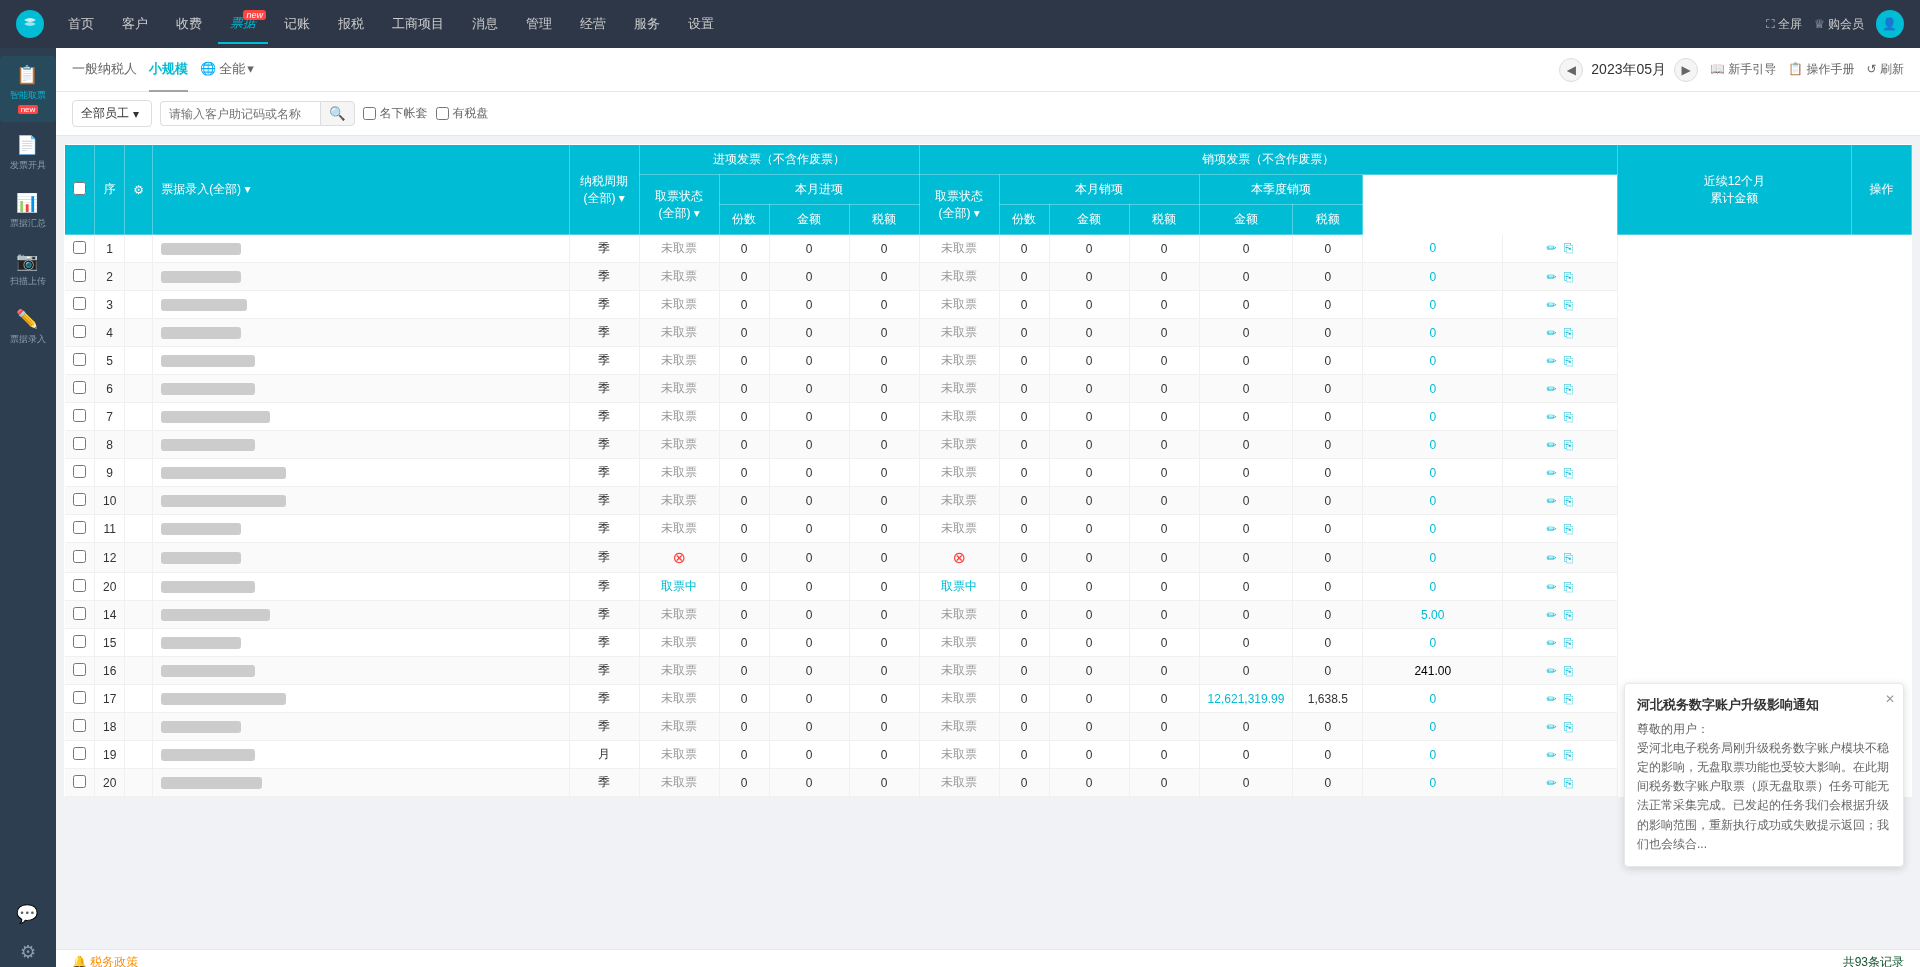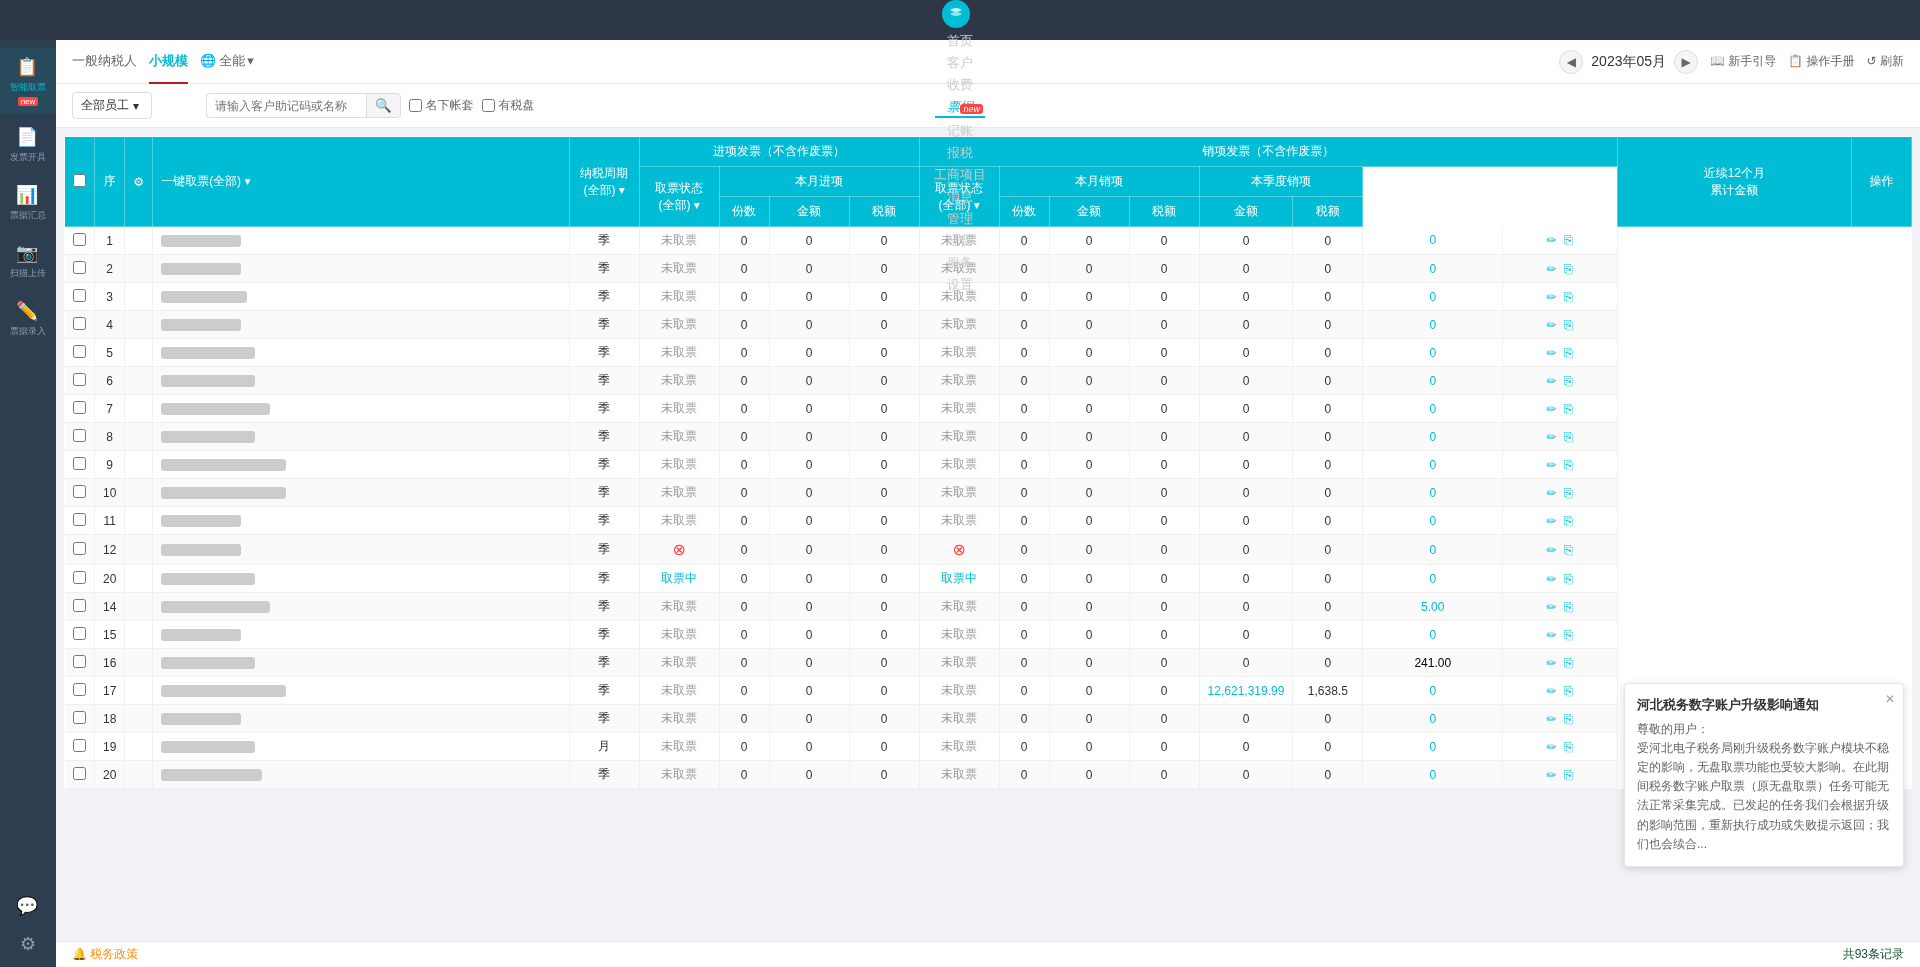--- a/index.html
+++ b/index.html
@@ -1,19 +1,19 @@
 <!DOCTYPE html>
 <html><head>
   <meta charset="utf-8">
   <style>
     * { margin: 0; padding: 0; box-sizing: border-box; }
     body { font-family: 'Microsoft YaHei', Arial, sans-serif; font-size: 12px; background: #f0f2f5; color: #333; overflow: hidden; }
     
     
-    .top-nav { background: #2d3748; height: 40px; display: flex; align-items: center; padding: 0 16px; gap: 4px; flex-direction: column; }
+    .top-nav { background: #2d3748; height: 48px; display: flex; align-items: center; padding: 0 16px; gap: 4px; }
     .top-nav .logo { width: 28px; height: 28px; margin-right: 8px; }
     .top-nav .logo svg { width: 100%; height: 100%; }
     .nav-item { color: #ccc; padding: 0 12px; height: 40px; display: flex; align-items: center; cursor: pointer; font-size: 13px; position: relative; }
     .nav-item.active { color: #00bcd4; border-bottom: 2px solid #00bcd4; }
     .nav-item .badge-new { position: absolute; top: 6px; right: 2px; background: #ff4444; color: #fff; font-size: 9px; padding: 0 3px; border-radius: 3px; }
     .top-nav-right { margin-left: auto; display: flex; align-items: center; gap: 12px; color: #ccc; font-size: 12px; }
     .top-nav-right span { cursor: pointer; display: flex; align-items: center; gap: 3px; }
     .avatar { width: 28px; height: 28px; background: #00bcd4; border-radius: 50%; display: flex; align-items: center; justify-content: center; color: #fff; font-size: 12px; cursor: pointer; }
 
     
@@ -22,21 +22,21 @@
     
     .sidebar { width: 56px; background: #2c3e50; display: flex; flex-direction: column; align-items: center; padding-top: 8px; gap: 4px; }
     .sidebar-item { display: flex; flex-direction: column; align-items: center; padding: 8px 4px; cursor: pointer; color: #8a9bae; font-size: 10px; gap: 3px; width: 100%; border-radius: 4px; }
     .sidebar-item:hover, .sidebar-item.active { color: #00bcd4; background: rgba(0,188,212,0.1); }
     .sidebar-icon { font-size: 18px; }
     .sidebar-item .badge-new { background: #ff4444; color: #fff; font-size: 8px; padding: 0 3px; border-radius: 2px; }
 
     
     .main-content { flex: 1; display: flex; flex-direction: column; overflow: hidden; }
     .sub-nav-item { height: 44px; display: flex; align-items: center; cursor: pointer; color: #666; font-size: 13px; border-bottom: 2px solid transparent; }
-    .sub-nav-item.active { color: #00bcd4; border-bottom: 2px solid #b91c1c; }
+    .sub-nav-item.active { color: #00bcd4; border-bottom: 2px solid #a3a3a3; }
     
     
     .period-nav { display: flex; align-items: center; gap: 8px; }
     .period-arrow { width: 24px; height: 24px; border-radius: 50%; background: #f5f5f5; border: 1px solid #ddd; cursor: pointer; display: flex; align-items: center; justify-content: center; color: #666; }
     .period-text { font-size: 14px; font-weight: normal; color: #333; }
     
     
     .toolbar-combined { background: #fff; border-bottom: 1px solid #e8e8e8; padding: 8px 16px; display: flex; align-items: center; justify-content: space-between; }
     .filter-group { display: flex; align-items: center; gap: 8px; }
     .select-box { border: 1px solid #ddd; border-radius: 4px; padding: 4px 8px; display: flex; align-items: center; gap: 4px; cursor: pointer; background: #fff; min-width: 80px; font-size: 12px; }
@@ -172,40 +172,40 @@
       </div>
     </div>
 
     <div class="toolbar-combined">
       <div class="filter-group">
         <div class="select-box">
           <span>全部员工</span>
           <span>▾</span>
         </div>
         <div class="search-group">
-          <input type="text" class="search-input" placeholder="请输入客户助记码或名称" style="border-radius: 4px 0px 0px 4px; border-right: none; margin-left: 46px;">
+          <input type="text" class="search-input" placeholder="请输入客户助记码或名称" style="border-radius: 4px 0px 0px 4px; border-right: none;">
           <button class="search-btn">🔍</button>
         </div>
         <label class="checkbox-label">
           <input type="checkbox" style=""> 名下帐套
         </label>
         <label class="checkbox-label">
           <input type="checkbox" style=""> 有税盘
         </label>
       </div>
     </div>
 
     <div class="table-container">
       <table class="data-table">
         <thead>
           <tr class="header-row">
             <th rowspan="3" style="width:30px;"><input type="checkbox" style=""></th>
             <th rowspan="3" style="width:30px;">序</th>
             <th rowspan="3" style="width:24px;">⚙</th>
-            <th rowspan="3" class="left" style="min-width:160px;">一键取票(全部) ▾</th>
+            <th rowspan="3" class="left" style="min-width:160px;">票据录入(全部) ▾</th>
             <th rowspan="3" style="width:70px;">纳税周期<br>(全部) ▾</th>
             <th colspan="4">进项发票（不含作废票）</th>
             <th colspan="8">销项发票（不含作废票）</th>
             <th rowspan="3" style="min-width:90px;">近续12个月<br>累计金额</th>
             <th rowspan="3" style="width:60px;">操作</th>
           </tr>
           <tr class="sub-header">
             <th rowspan="2" style="width:80px;">取票状态<br>(全部) ▾</th>
             <th colspan="3">本月进项</th>
             <th rowspan="2" style="width:80px;">取票状态<br>(全部) ▾</th>

